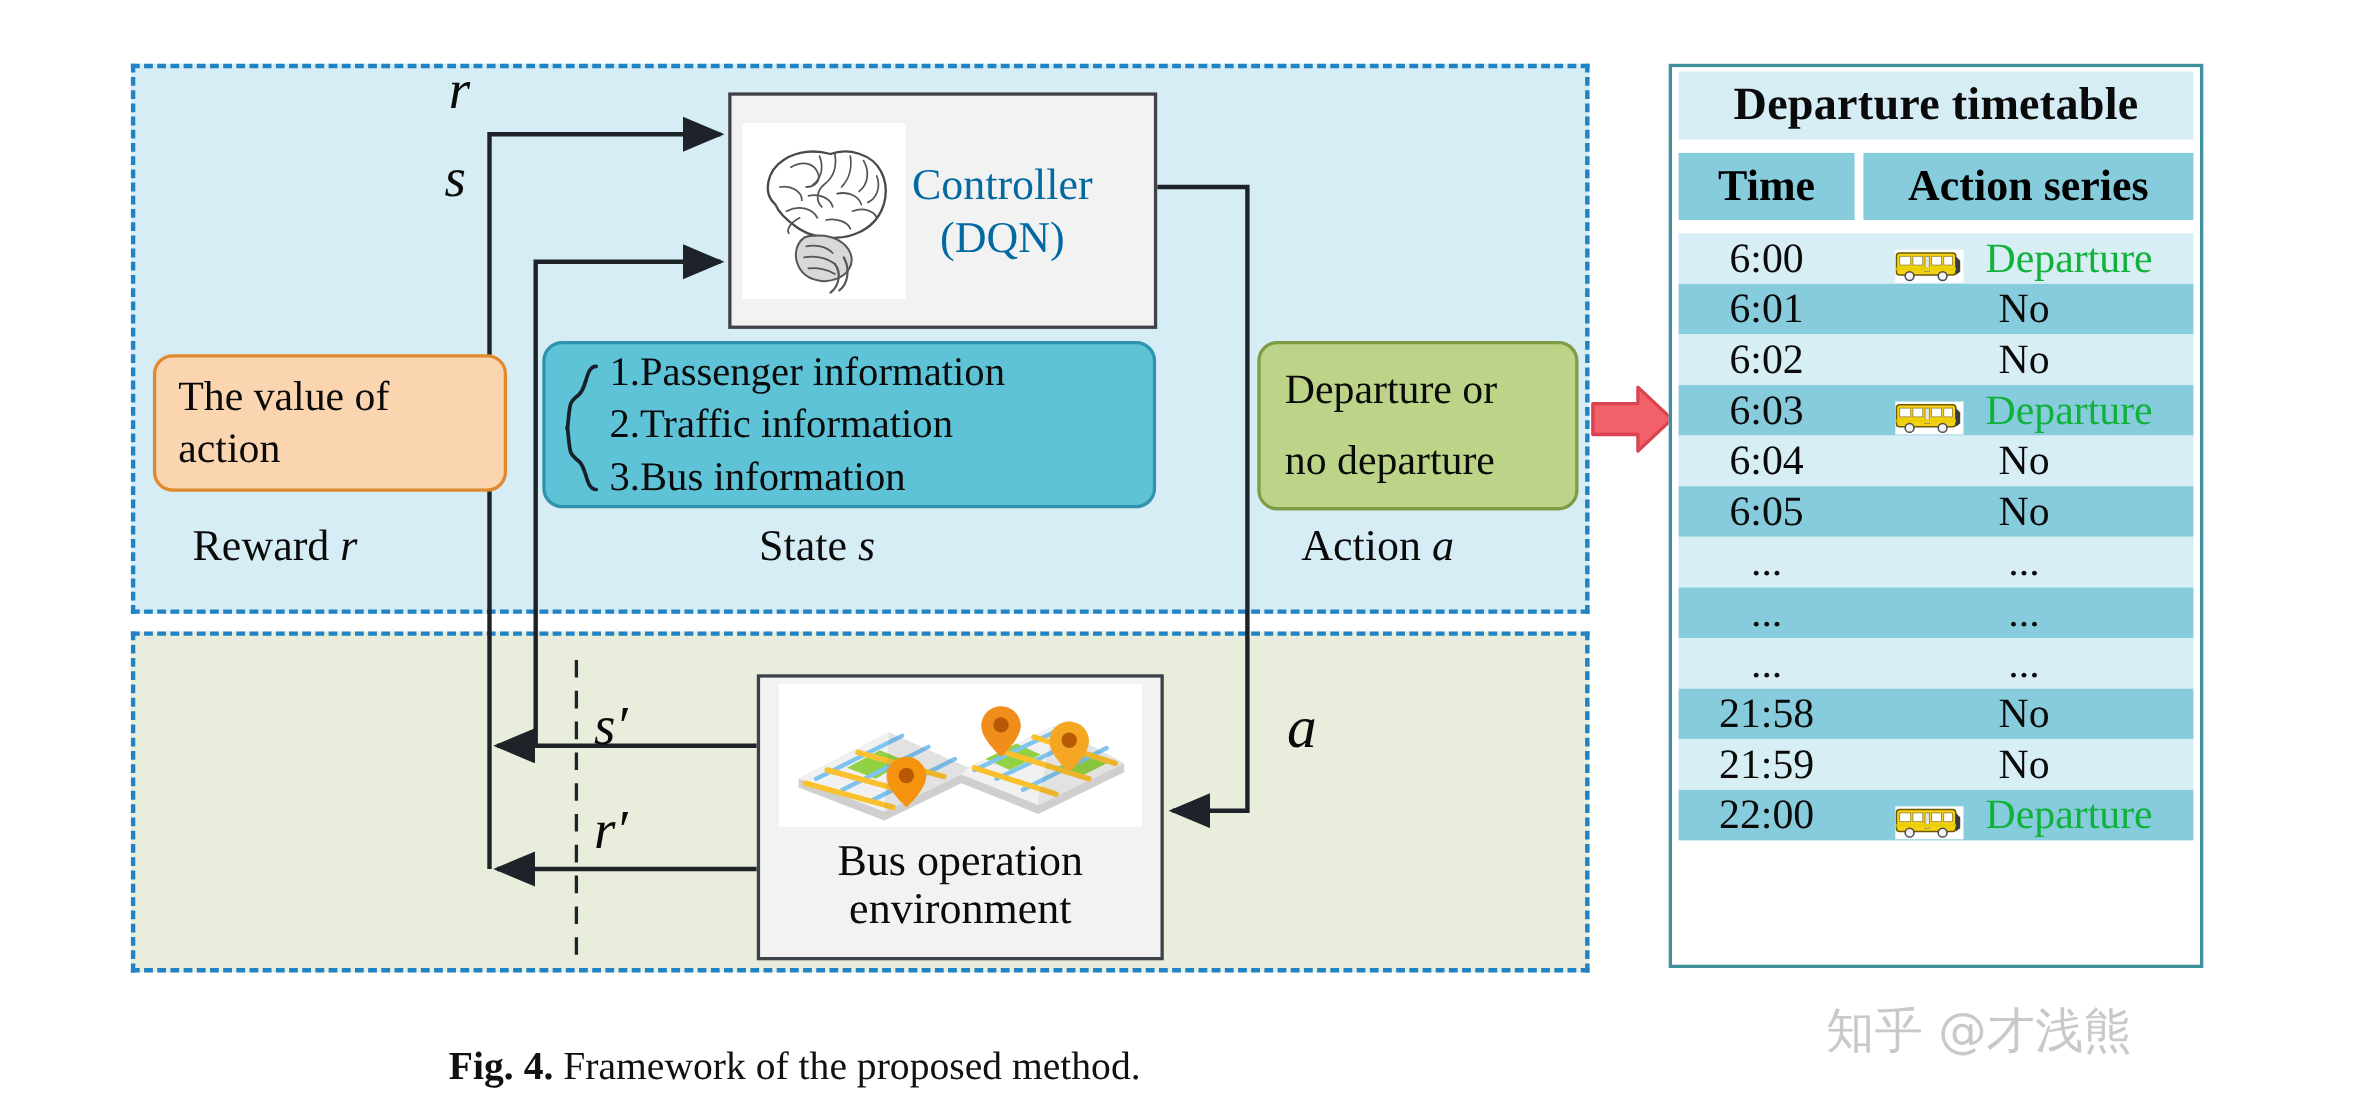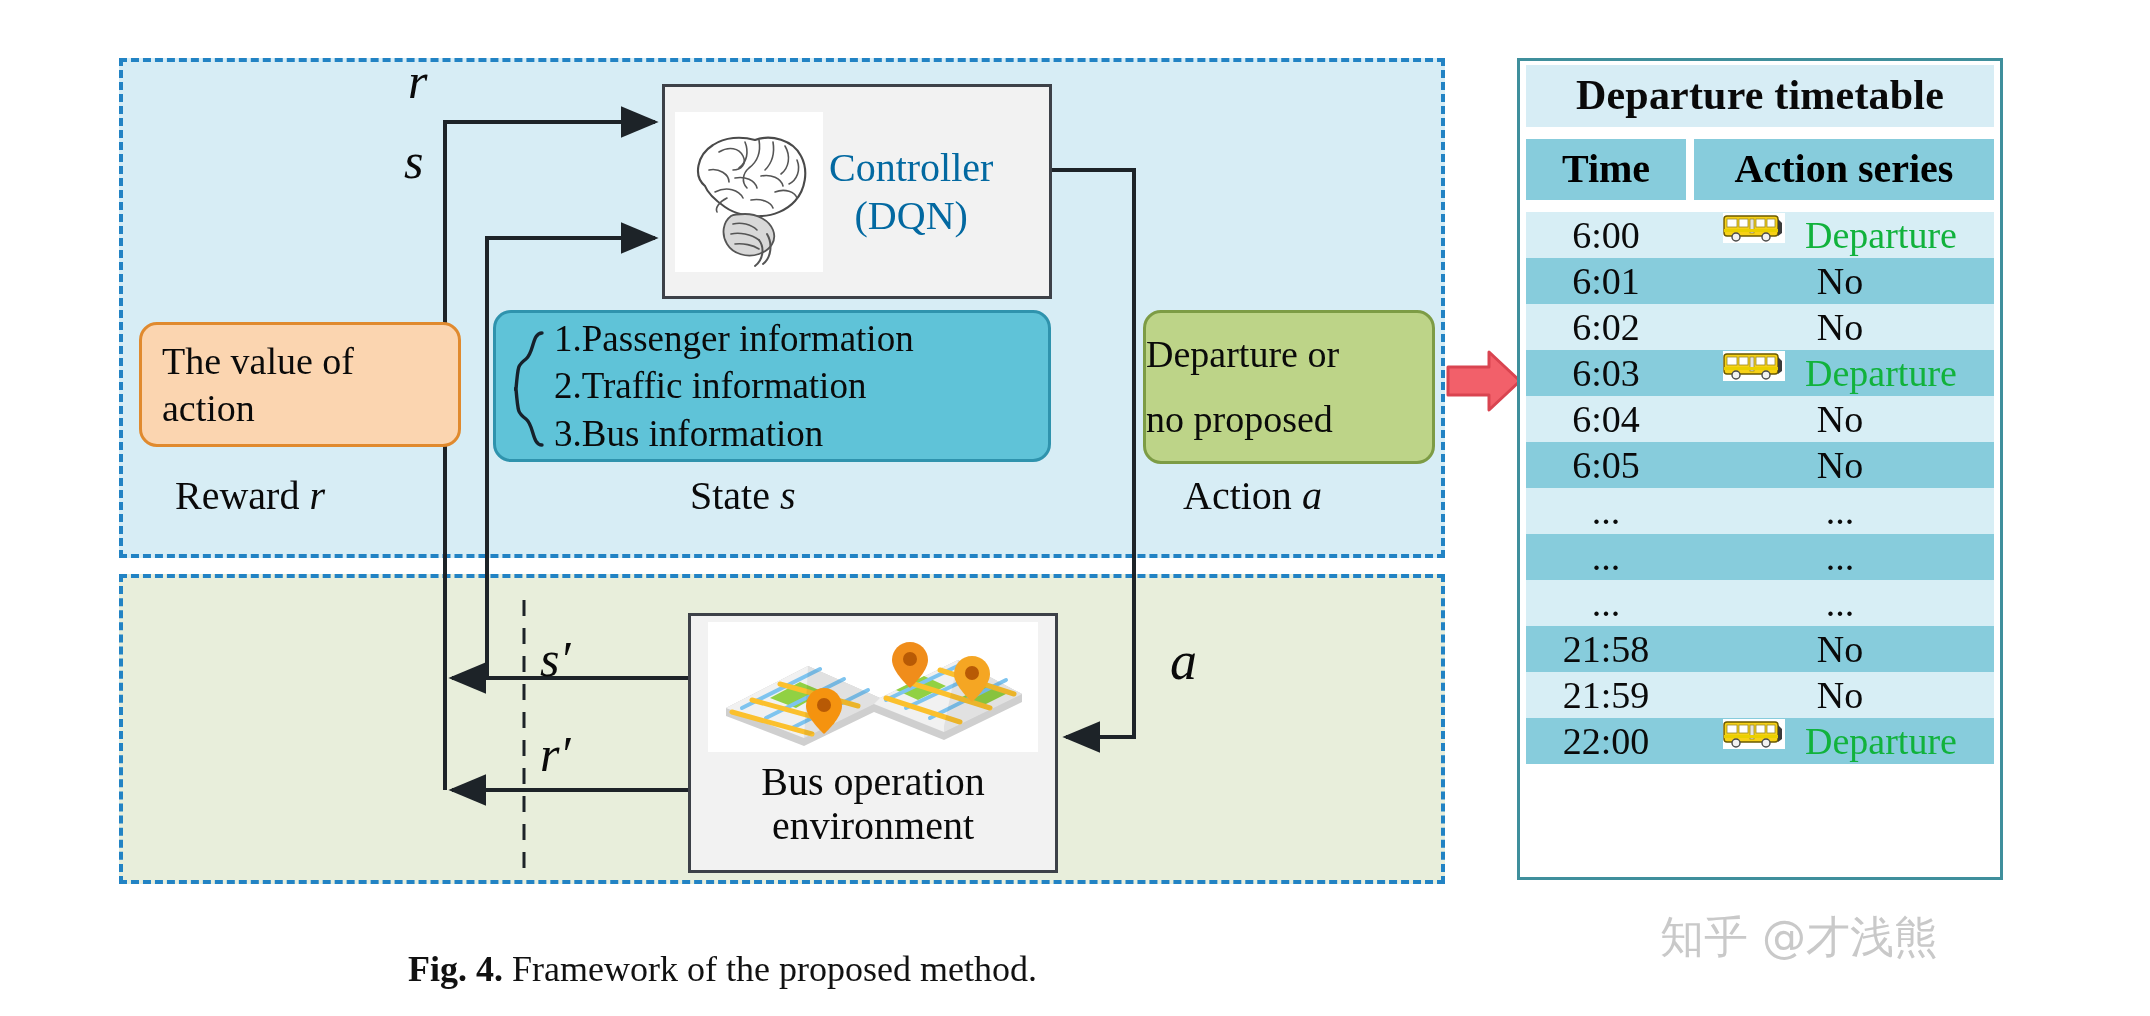--- a/index.html
+++ b/index.html
@@ -66,20 +66,21 @@
     border: 3px solid #2f93ad;
     padding-left: 58px;
     justify-content: space-evenly;
     font-size: 37px;
   }
   #action-box {
     left: 1143px; top: 310px;
     width: 292px; height: 154px;
     background: #bdd488;
     border: 3px solid #7d9c45;
+    padding-left: 22px;
     justify-content: space-evenly;
     align-items: flex-start;
   }
   .round-box .line { white-space: nowrap; }
 
   
   #state-brace {
     position: absolute;
     left: 18px;
     top: 16px;
@@ -208,21 +209,21 @@
   .tt-row.alt2 { background: #87ccdc; }
   .tt-time {
     width: 160px;
     text-align: center;
     flex: none;
   }
   .tt-action {
     flex: 1;
     text-align: center;
     display: flex;
-    align-items: flex-start;
+    align-items: flex-end;
     justify-content: center;
     gap: 20px;
   }
   .tt-action.dep { justify-content: center; }
   .dep-text { color: #11b23c; }
   .bus-ico { flex: none; display: block; background:#fff; }
 
   
   #caption {
     position: absolute;
@@ -333,21 +334,21 @@
     <div class="line">2.Traffic information</div>
     <div class="line">3.Bus information</div>
   </div>
   <div class="tag" id="lbl-state">
     <span>State</span>
     <span class="var">s</span>
   </div>
 
   <div class="round-box" id="action-box">
     <div class="line">Departure or</div>
-    <div class="line">no proposed</div>
+    <div class="line">no departure</div>
   </div>
   <div class="tag" id="lbl-action">
     <span>Action</span>
     <span class="var">a</span>
   </div>
 
   <div class="img-box" id="env-box">
     <div id="map-wrap">
       <svg viewBox="0 0 330 130" width="330" height="130">
 

